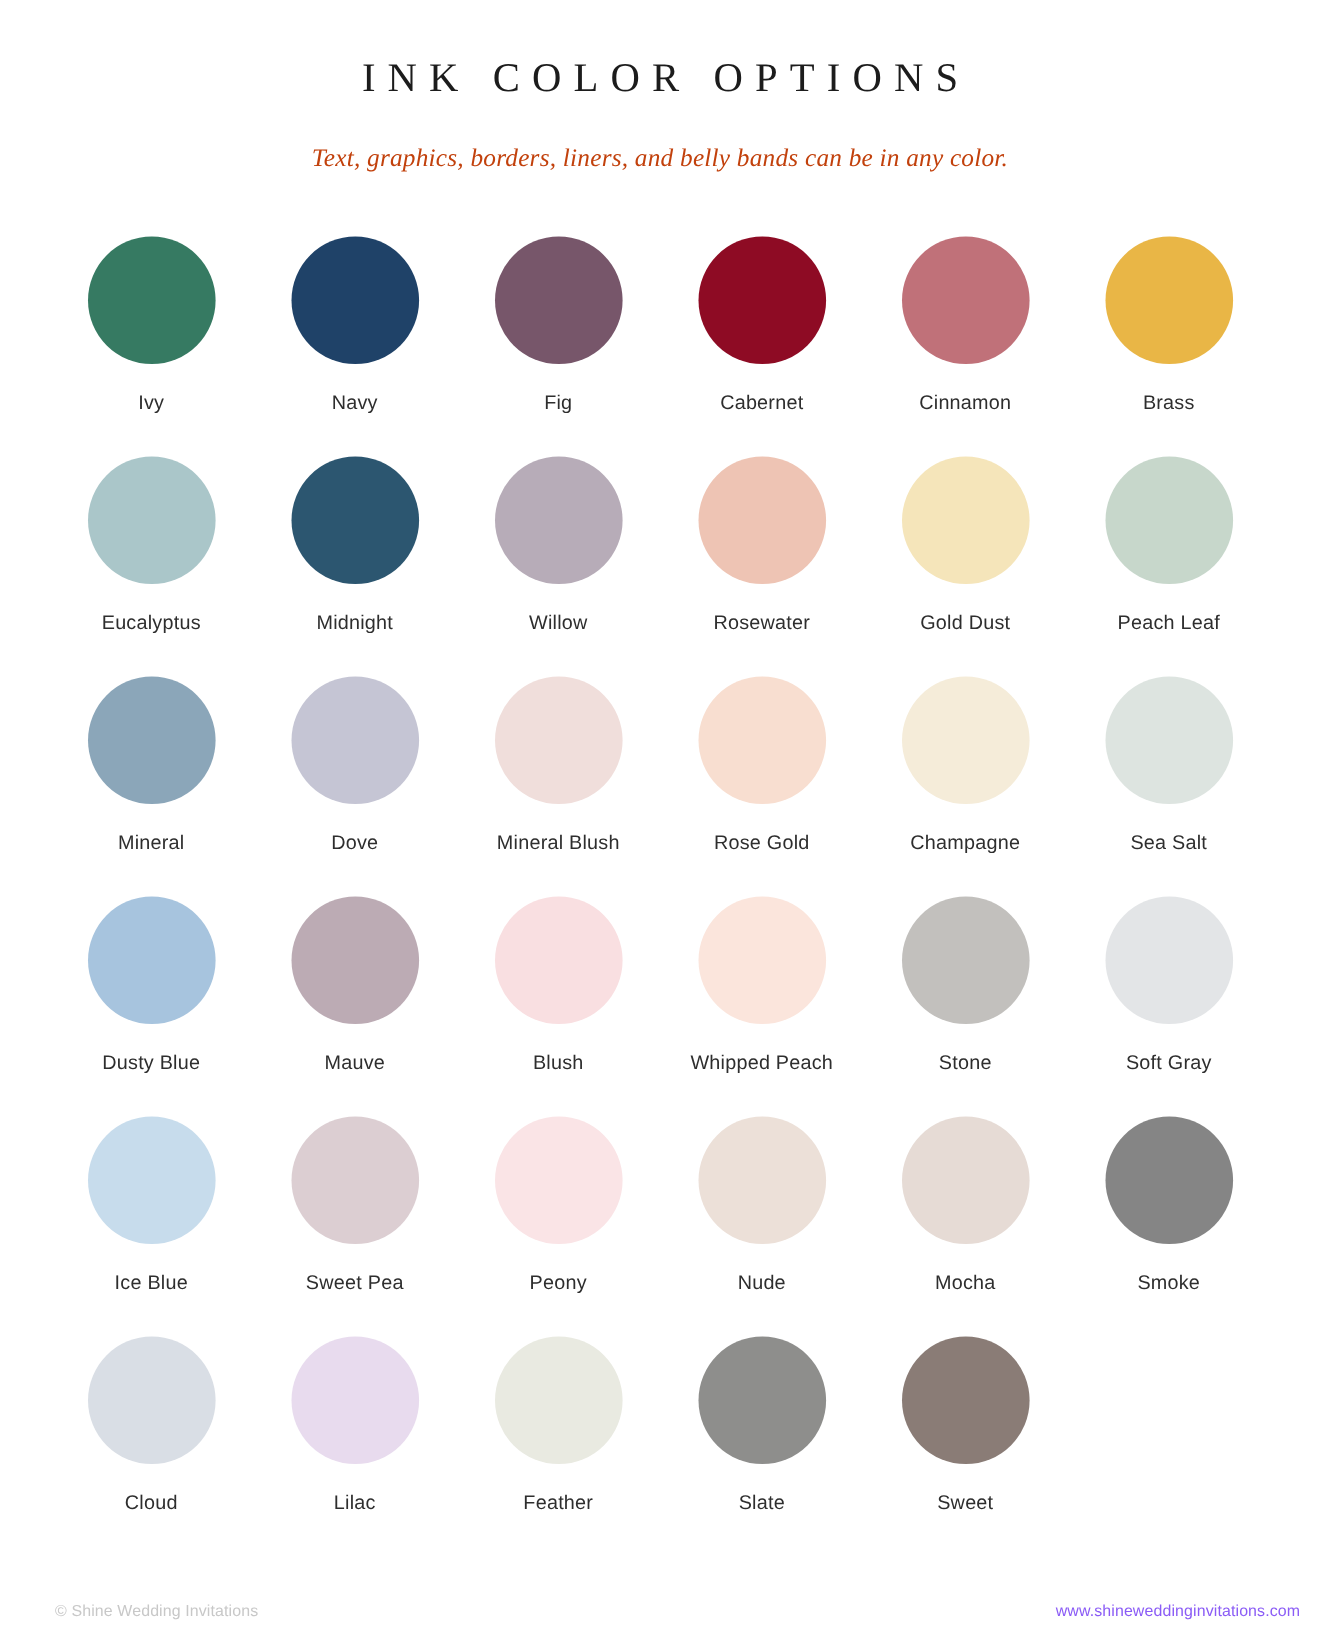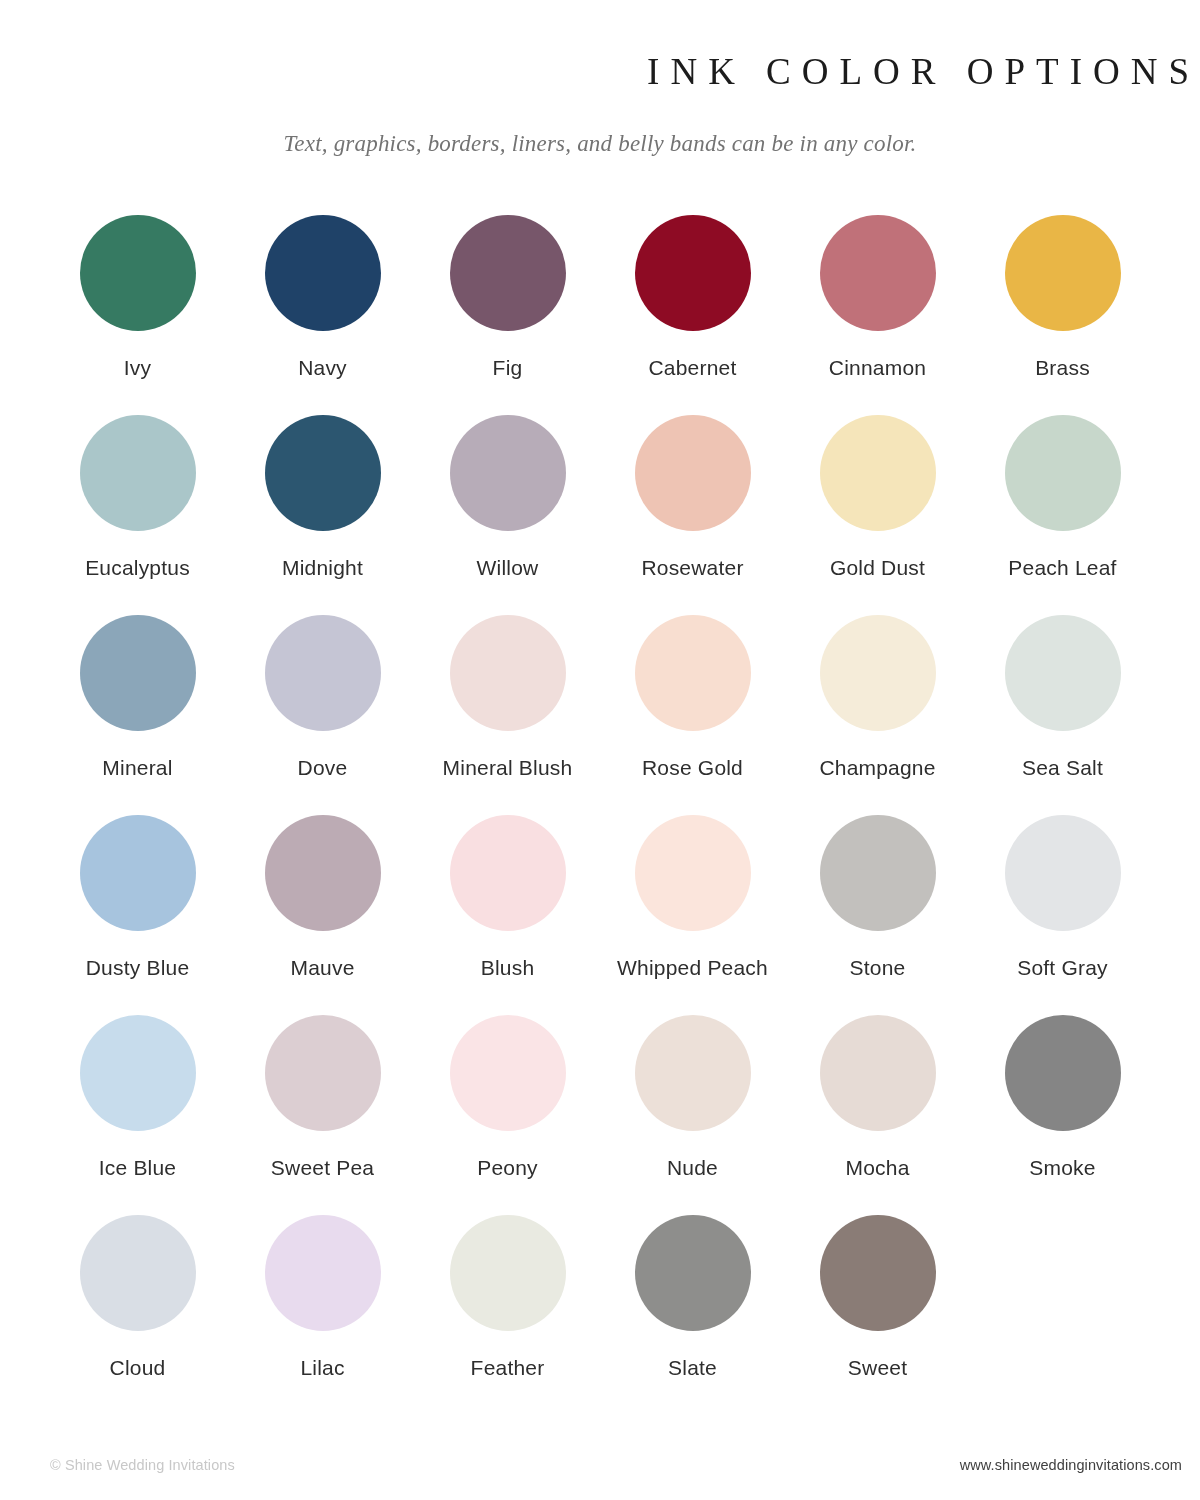--- a/index.html
+++ b/index.html
@@ -29,28 +29,27 @@
   }
   .page-title {
     font-family: "Liberation Serif", serif;
     font-size: 37px;
     font-weight: 400;
     letter-spacing: 11px;
     color: #1c1c1c;
     margin: 0;
     padding-left: 11px;
     line-height: 1.1;
-    text-align: right;
   }
   .page-subtitle {
     font-family: "Liberation Serif", serif;
     font-style: italic;
     font-size: 23px;
     font-weight: 400;
-    color: #737373;
+    color: #c2410c;
     margin: 0;
     padding-top: 38px;
     letter-spacing: 0.2px;
   }
 
   
   .swatch-grid {
     margin: 0 auto;
     padding-top: 58px;
     width: 1110px;
@@ -67,21 +66,21 @@
   }
   .swatch-dot {
     width: 116px;
     height: 116px;
     border-radius: 50%;
     display: block;
   }
   .swatch-label {
     margin-top: 25px;
     font-family: "Liberation Sans", sans-serif;
-    font-size: 21px;
+    font-size: 18px;
     font-weight: 400;
     color: #2e2e2e;
     letter-spacing: 0.2px;
     text-align: center;
     white-space: nowrap;
   }
 
   
   .footer {
     position: absolute;
@@ -97,21 +96,21 @@
   }
   .footer-text {
     font-family: "Liberation Sans", sans-serif;
     font-size: 14.5px;
     color: #c8c8c8;
     letter-spacing: 0.1px;
     white-space: nowrap;
     margin-left: 32px;
   }
   .footer-right {
-    color: #404040;
+    color: #8b5cf6;
   }
 </style>
 </head>
 <body>
 
 <div class="page">
 
   <div class="header">
     <h1 class="page-title">INK COLOR OPTIONS</h1>
     <p class="page-subtitle">Text, graphics, borders, liners, and belly bands can be in any color.</p>

